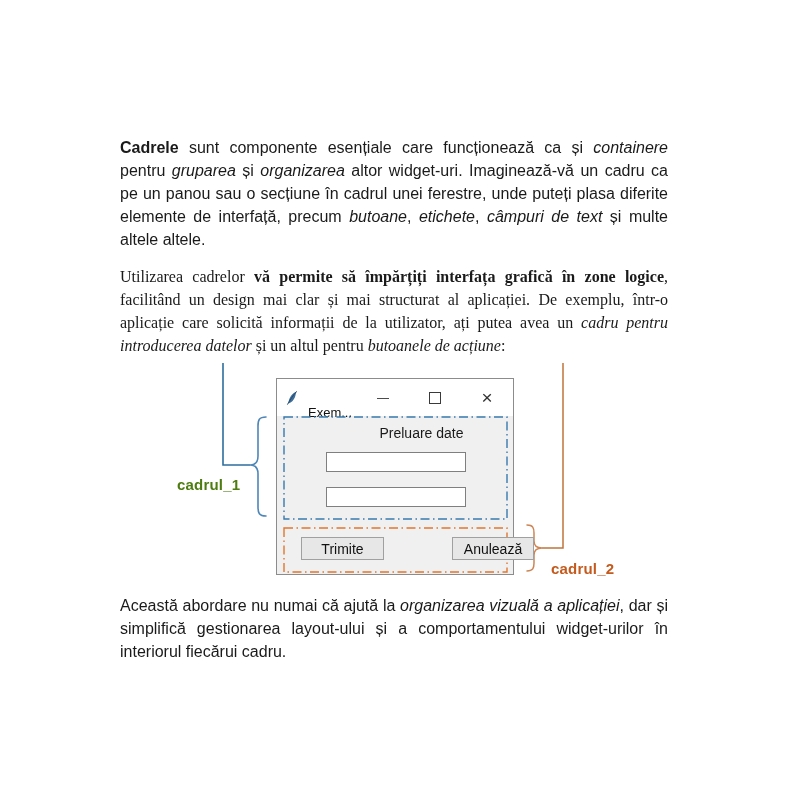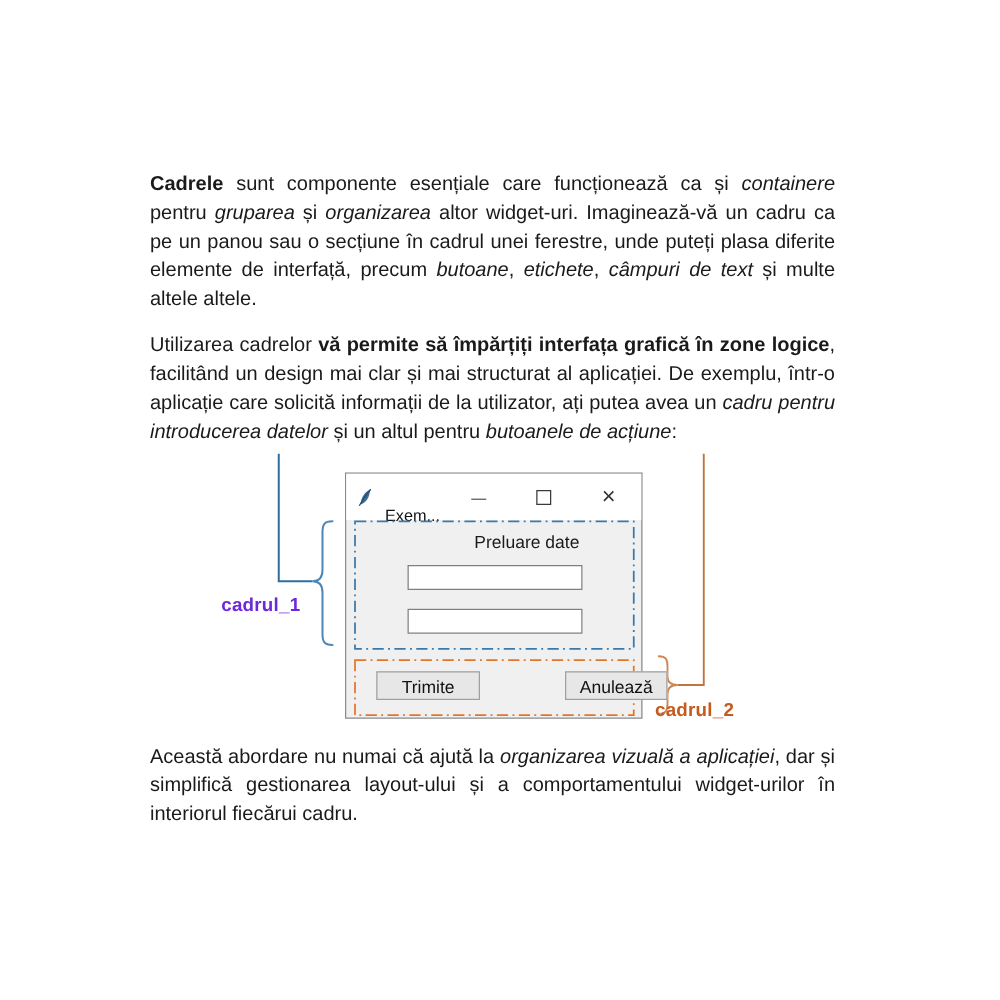--- a/index.html
+++ b/index.html
@@ -6,30 +6,30 @@
   .page {
     position:relative; width:800px; height:800px; background:#ffffff;
     font-family:"Liberation Sans", sans-serif; overflow:hidden;
   }
   
   .para {
     position:absolute; left:120px; width:548px; margin:0;
     font-size:16px; line-height:23px; text-align:justify; color:#1a1a1a;
   }
   #p1 { top:136px; }
-  #p2 { top:265px; }
+  #p2 { top:265px;font-family:Liberation Serif, serif; }
   #p3 { top:594px; }
   .para b { font-weight:bold; }
   .para i { font-style:italic; }
 
   
   .ann-svg { position:absolute; left:140px; top:358px; pointer-events:none; }
   .annlabel { position:absolute; font-weight:bold; font-size:15px; letter-spacing:0.2px; }
-  #lbl1 { left:177px; top:476px; color:#6d28d9; }
-  #lbl2 { left:524px; top:560px; color:#C45A1D; }
+  #lbl1 { left:177px; top:476px; color:#4d7c0f; }
+  #lbl2 { left:551px; top:560px; color:#C45A1D; }
 
   
   .tkwindow {
     position:absolute; left:276px; top:378px; width:238px; height:197px;
     background:#f0f0f0; border:1px solid #8c8c8c; box-sizing:border-box;
   }
   .titlebar {
     position:relative; height:37px; background:#ffffff;
     display:flex; align-items:center; padding-left:7px; box-sizing:border-box;
   }

